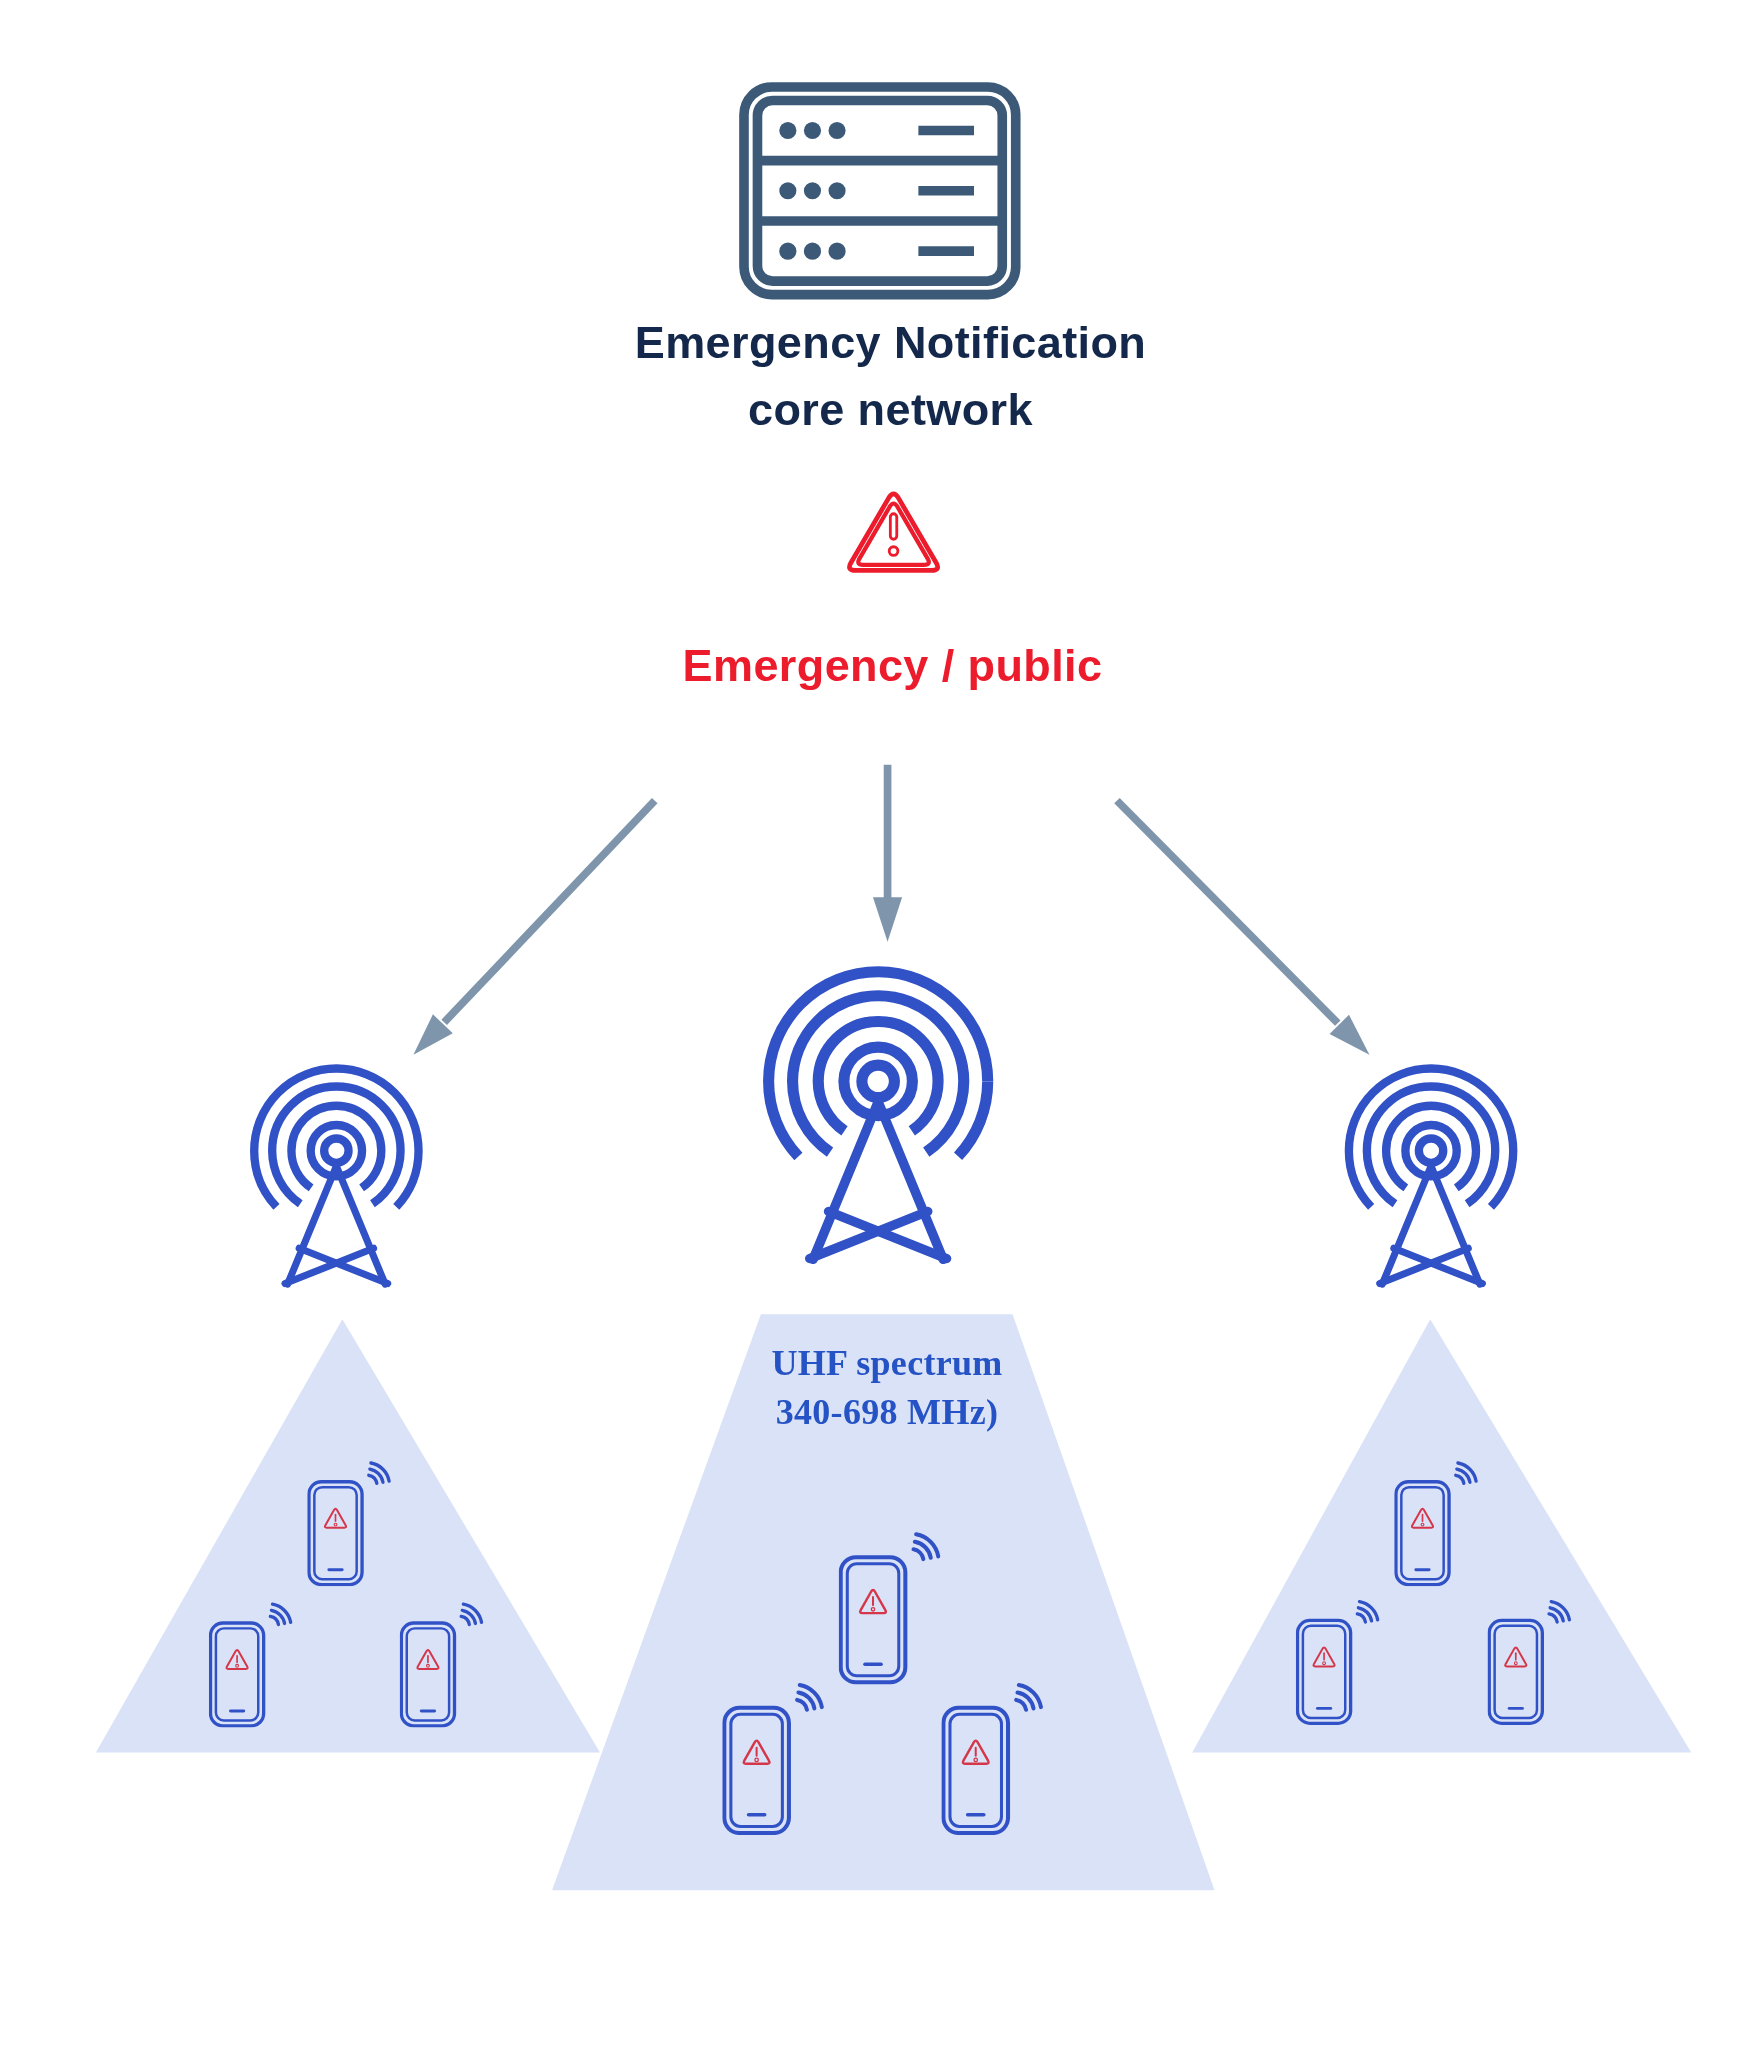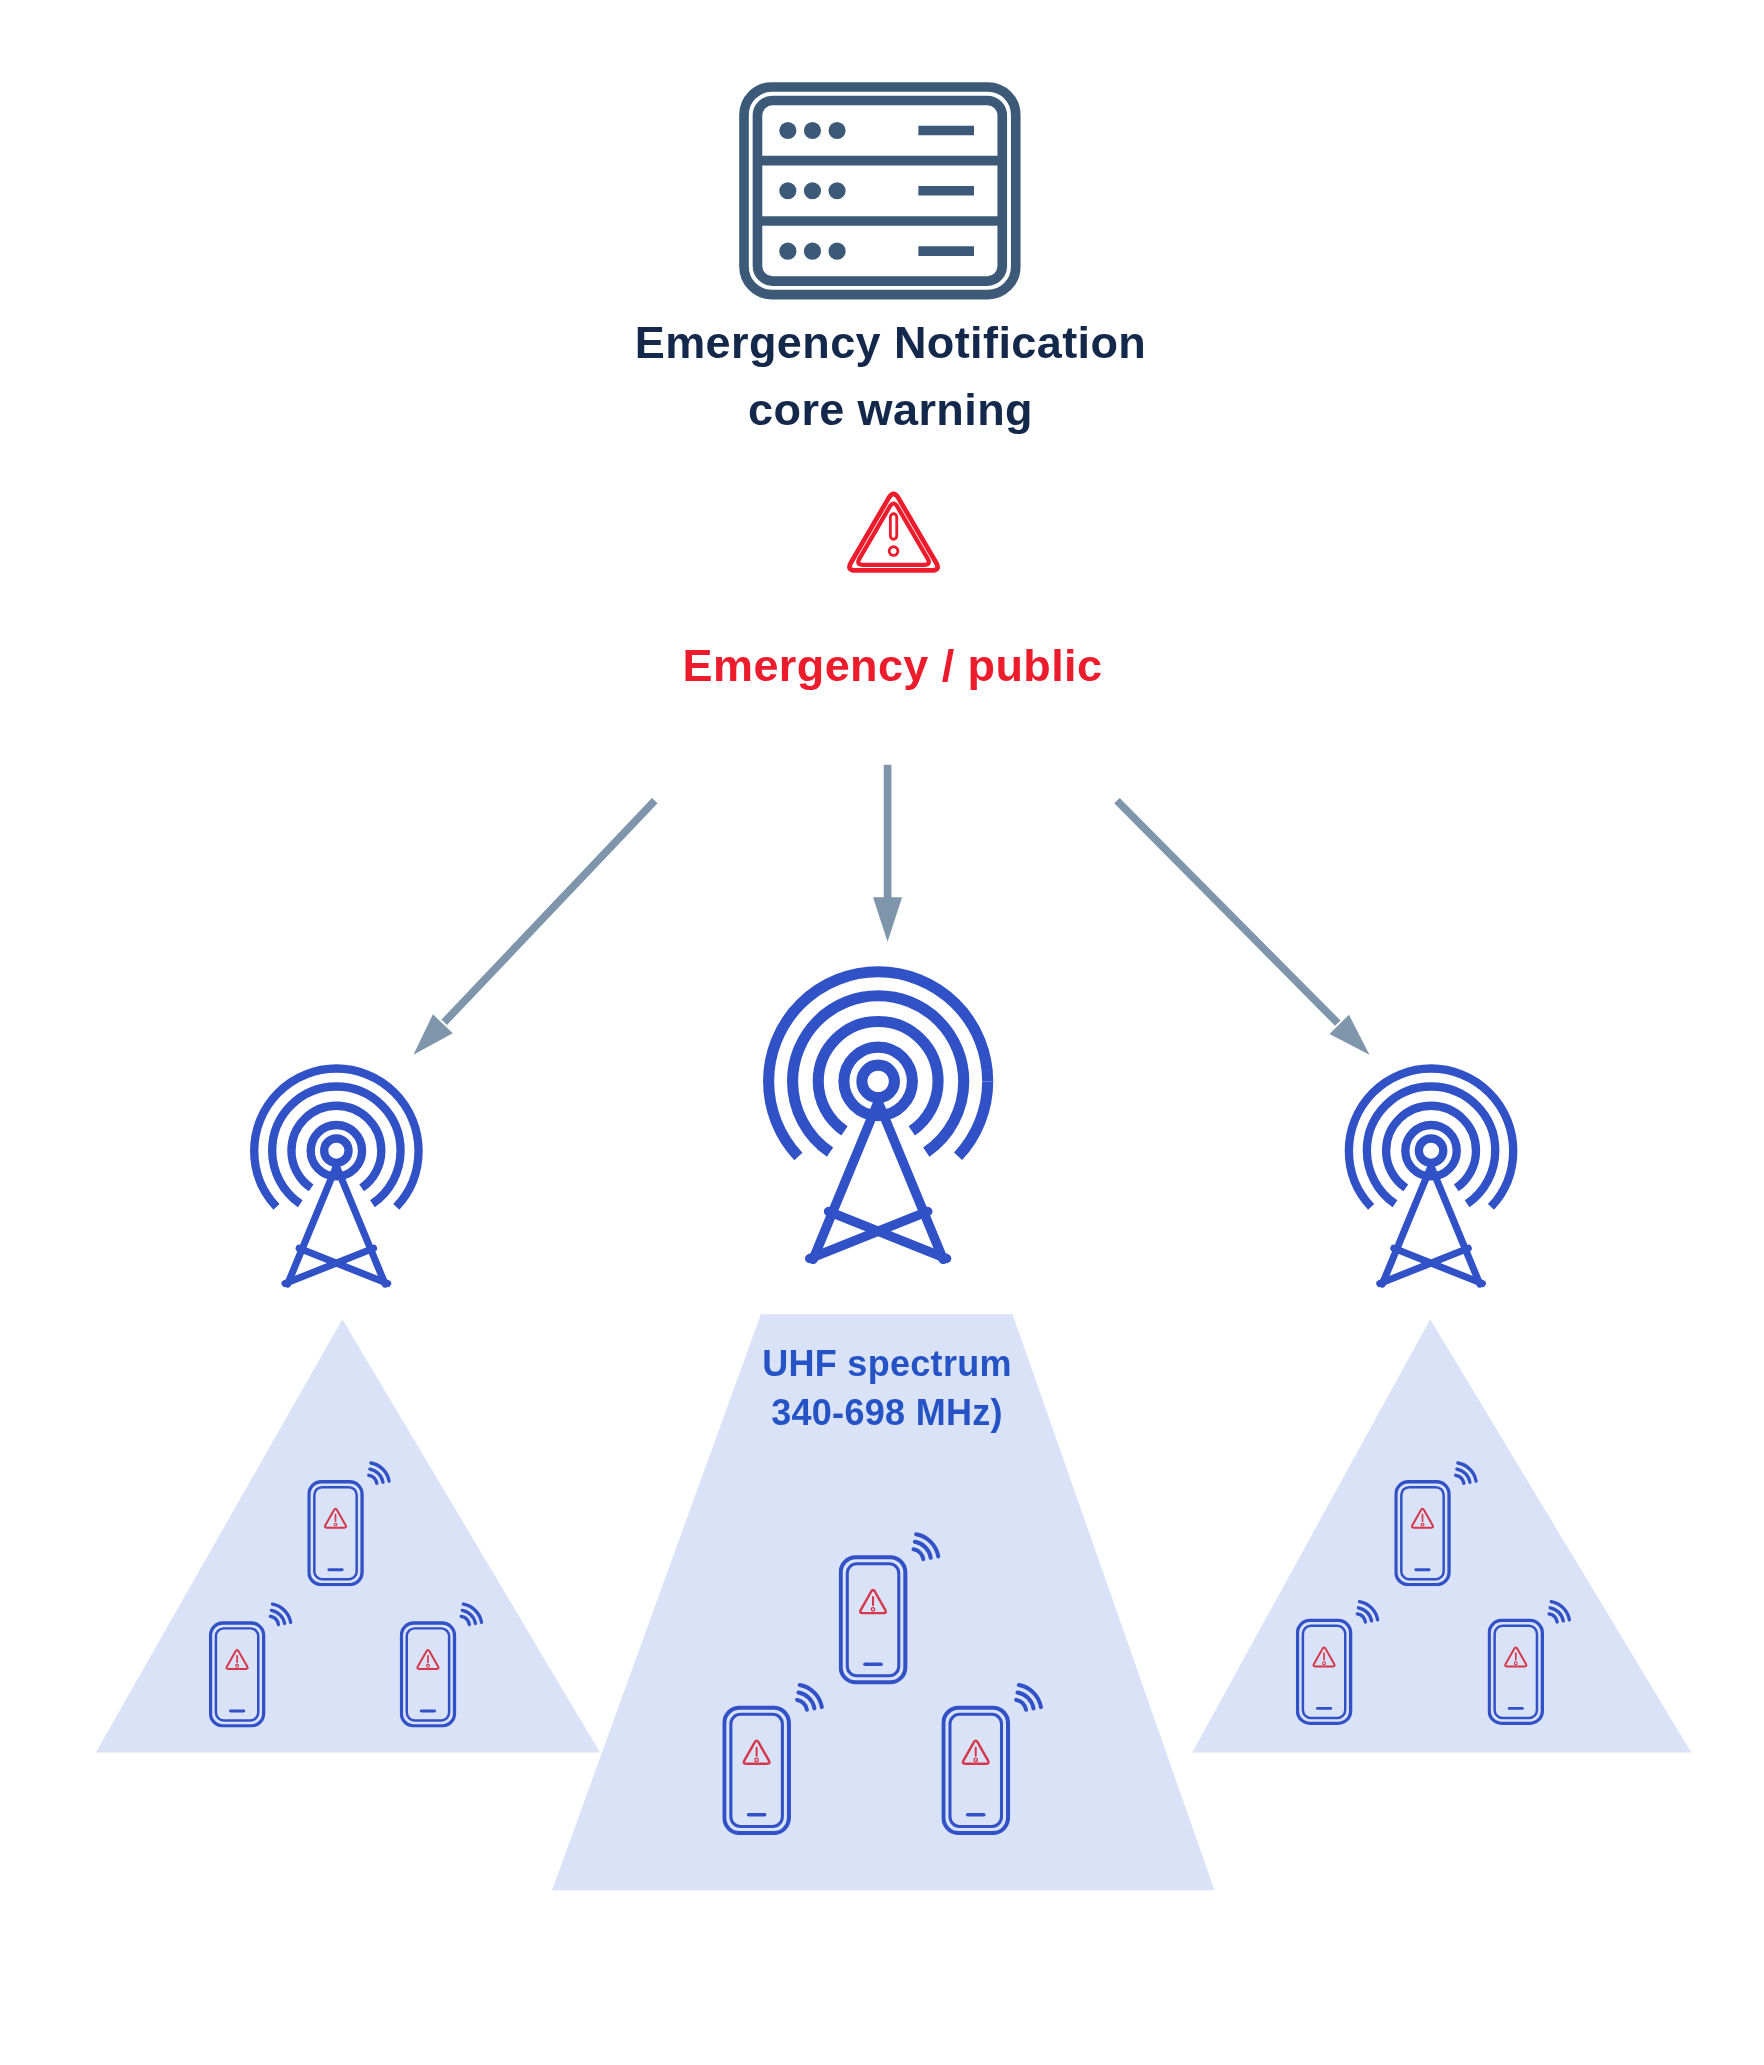--- a/index.html
+++ b/index.html
@@ -9,21 +9,21 @@
   *{margin:0;padding:0;box-sizing:border-box;}
   html,body{background:#f4f4f4;}
   .canvas{
     position:relative;width:1764px;height:2066px;background:var(--background);
     overflow:hidden;font-family:"Liberation Sans", sans-serif;padding-left:40px;
   }
   .abs{position:absolute;}
   .diagram-text{text-align:center;font-weight:600;}
   .title-label{left:548px;top:309px;width:685px;font-size:45px;line-height:67px;color:var(--navy);letter-spacing:0.4px;}
   .warning-label{left:550px;top:628px;width:685px;font-size:45px;line-height:60px;color:var(--red);letter-spacing:0.4px;margin-top:8px;}
-  .uhf-label{left:673px;top:1339px;width:428px;font-size:36px;line-height:49px;color:var(--uhf-blue);letter-spacing:0.3px;}
+  .uhf-label{left:673px;top:1339px;width:428px;font-size:36px;line-height:49px;color:var(--uhf-blue);letter-spacing:0.3px;font-family:Liberation Serif, serif;}
   svg{display:block;}
   .slate-s{stroke:var(--slate);fill:none;}
   .slate-f{fill:var(--slate);stroke:none;}
   .red-s{stroke:var(--red);fill:none;}
   .blue-s{stroke:var(--blue);fill:none;}
   .phred-s{stroke:var(--phone-red);fill:none;}
   .cover{fill:var(--fill);stroke:none;}
   .arrow-line{stroke:var(--arrow);stroke-width:9;fill:none;}
   .arrow-head{fill:var(--arrow);stroke:none;}
 </style>
@@ -121,21 +121,21 @@
     <use href="#phone" x="843.9" y="1964.2" width="122.7" height="179.4"></use>
     <use href="#phone" x="1099.9" y="1964.2" width="122.7" height="179.4"></use>
 
     <use href="#phone" x="1629" y="1705.6" width="100.9" height="147.4"></use>
     <use href="#phone" x="1514" y="1867.6" width="100.9" height="147.4"></use>
     <use href="#phone" x="1738" y="1867.6" width="100.9" height="147.4"></use>
   </svg>
 
   <div class="abs diagram-text title-label">
     <div>Emergency Notification</div>
-    <div>core warning</div>
+    <div>core network</div>
   </div>
 
   <div class="abs diagram-text warning-label">
     <div>Emergency / public</div>
   </div>
 
   <div class="abs diagram-text uhf-label">
     <div>UHF spectrum</div>
     <div>340-698 MHz)</div>
   </div>

